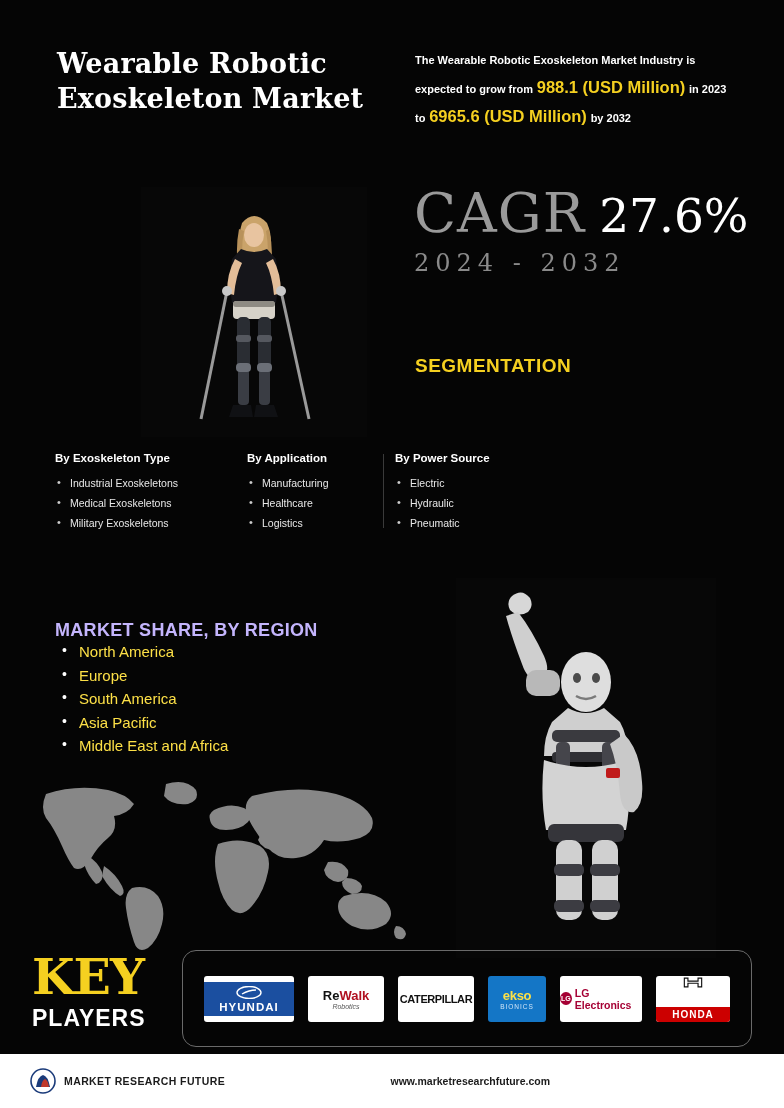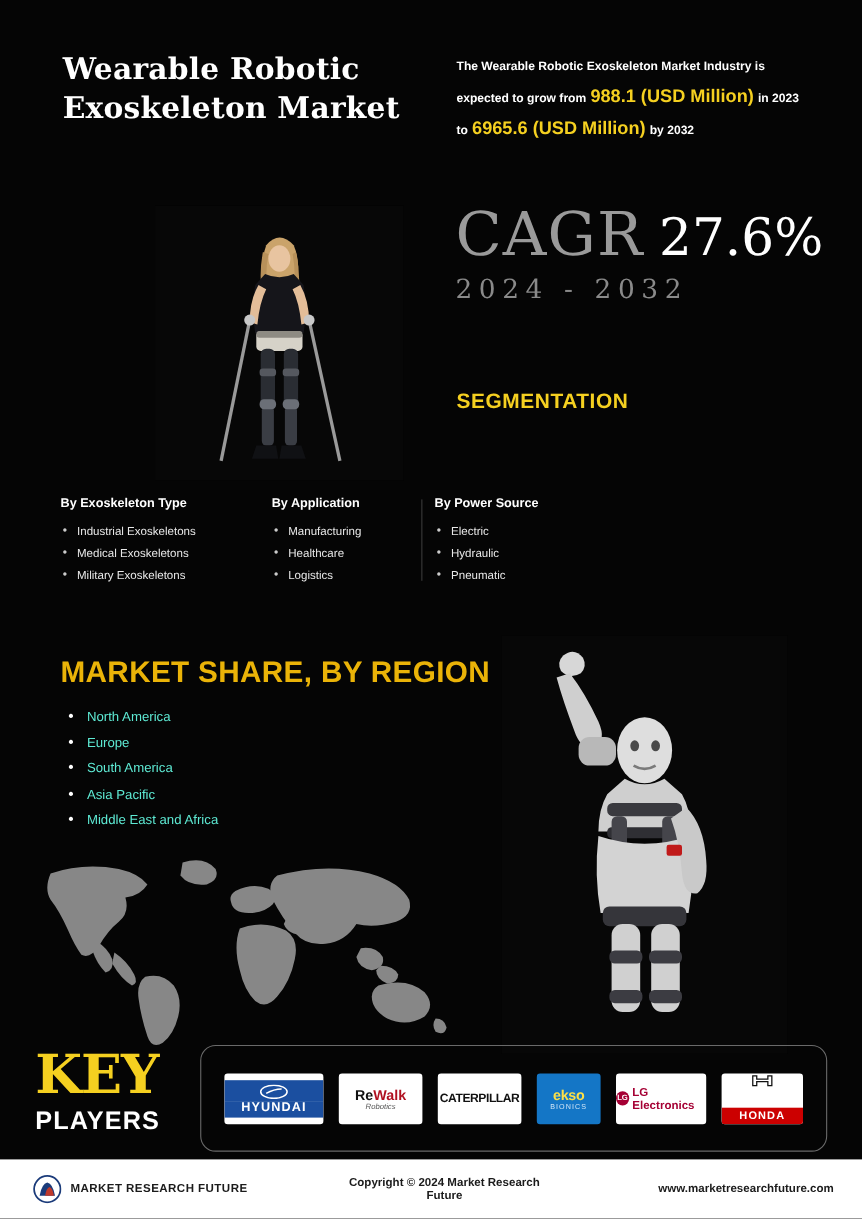--- a/index.html
+++ b/index.html
@@ -121,30 +121,30 @@
     content: "\2022";
     position: absolute;
     left: 2px; top: -1px;
     color: #cccccc;
     font-size: 11px;
   }
 
   
   .ms-title {
     position: absolute;
-    left: 55px; top: 596px;
-    font-size: 27px;
-    font-weight: bold;
-    color: #eab308;
+    left: 55px; top: 620px;
+    font-size: 18px;
+    font-weight: bold;
+    color: #c4b5fd;
     letter-spacing: 0.3px;
   }
   .ms-list { position: absolute; left: 60px; top: 640px; }
   .ms-item {
-    font-size: 12px;
-    color: #5eead4;
+    font-size: 15px;
+    color: #fde047;
     line-height: 23.5px;
     padding-left: 19px;
     position: relative;
   }
   .ms-item::before {
     content: "\2022";
     position: absolute;
     left: 2px; top: -1px;
     color: #ffffff;
     font-size: 14px;
@@ -480,17 +480,16 @@
 
   <div class="footer">
     <div class="footer-left">
       <svg width="26" height="26" viewBox="0 0 26 26">
         <circle cx="13" cy="13" r="12" fill="none" stroke="#1b3b7a" stroke-width="1.6"></circle>
         <path d="M6 19 q2 -11 7 -12 q5 1 7 12Z" fill="#1b3b7a"></path>
         <path d="M11 19 q1 -7 4 -8 q3 1 4 8Z" fill="#c0392b"></path>
       </svg>
       <span class="footer-brand">MARKET RESEARCH FUTURE</span>
     </div>
-    <div class="footer-center">Copyright © 2024 Market Research Future</div>
     <div class="footer-right">www.marketresearchfuture.com</div>
   </div>
 
 </div>
 
 </body></html>

